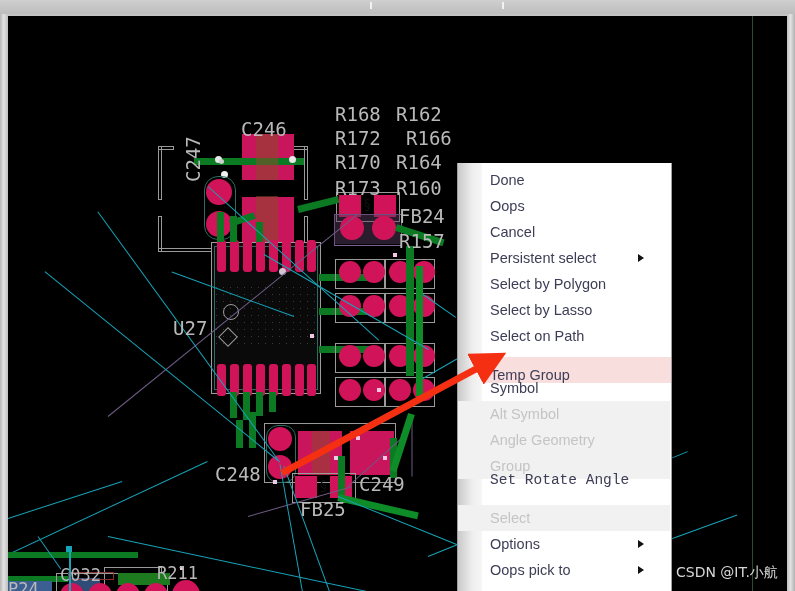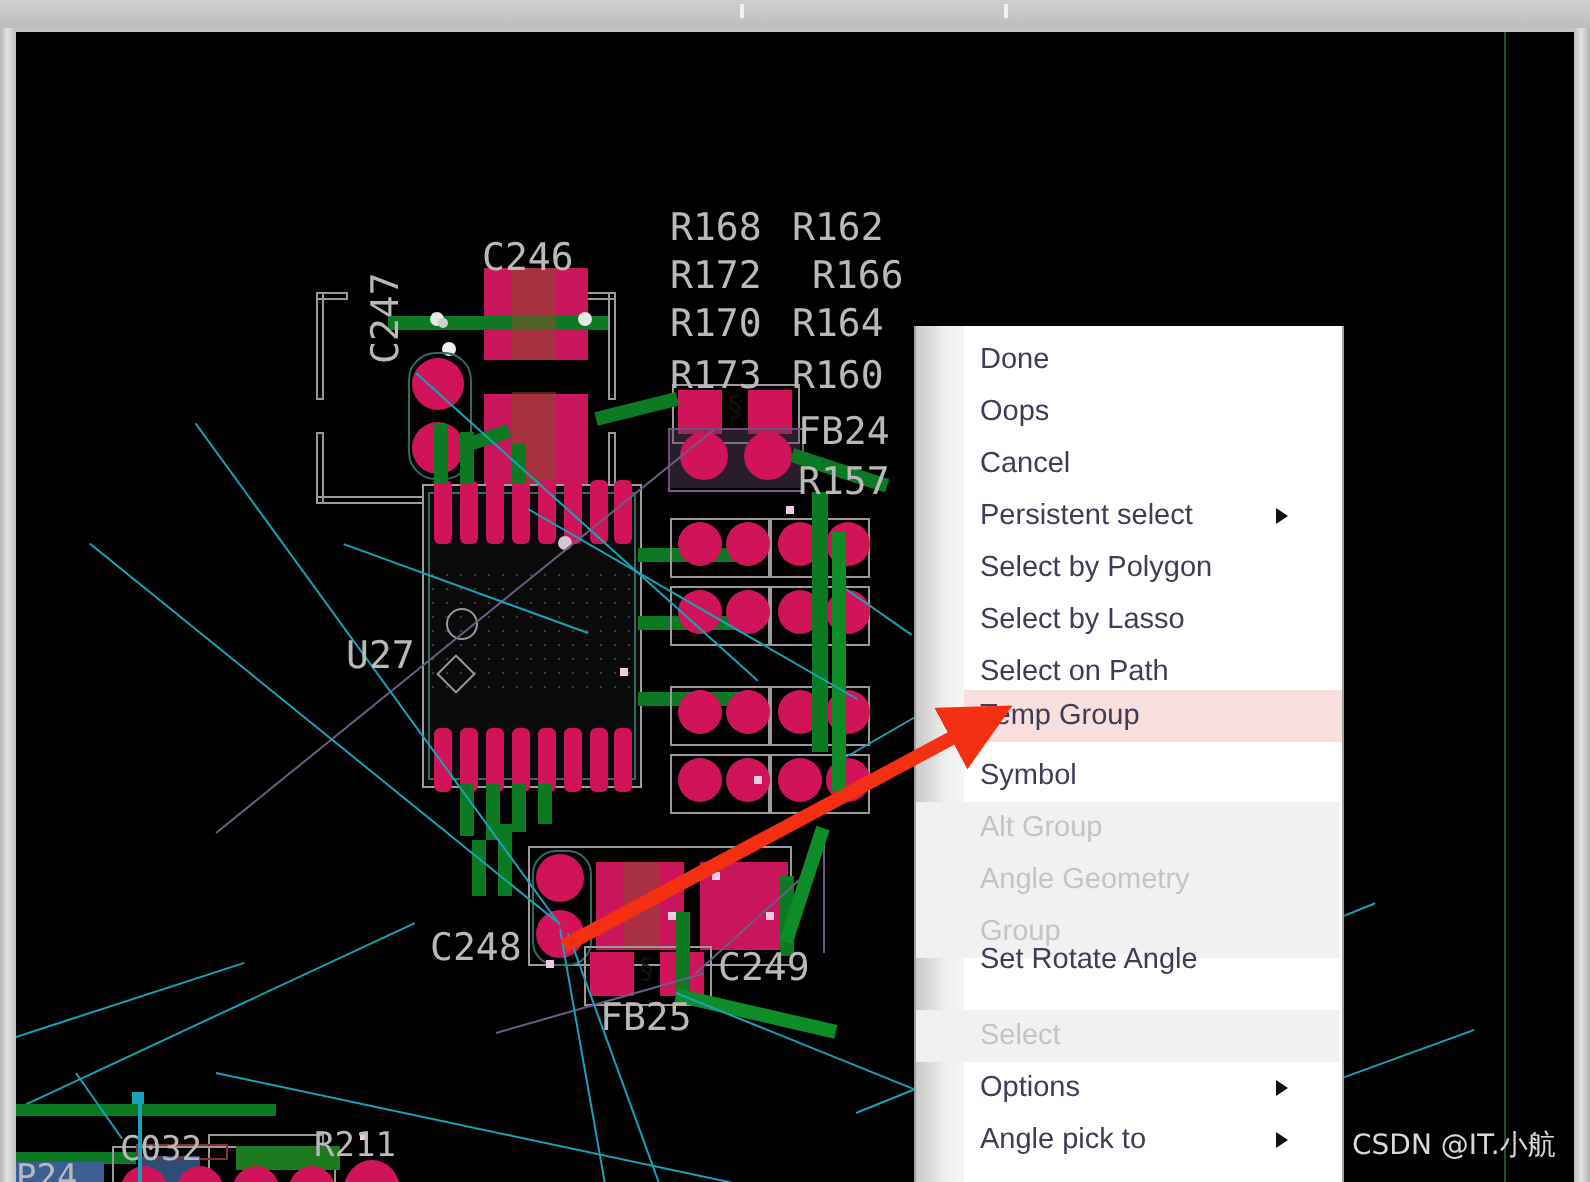--- a/index.html
+++ b/index.html
@@ -306,47 +306,47 @@
         </div>
         <div class="mi" style="top: 108px;">
           <span>Select by Polygon</span>
         </div>
         <div class="mi" style="top: 134px;">
           <span>Select by Lasso</span>
         </div>
         <div class="mi" style="top: 160px;">
           <span>Select on Path</span>
         </div>
-        <div class="mi sel" style="top: 182px;">
+        <div class="mi sel" style="top: 194px; align-items: flex-end;">
           <span>Temp Group</span>
         </div>
         <div class="mi" style="top: 212px;">
           <span>Symbol</span>
         </div>
         <div class="mi dis" style="top: 238px;">
-          <span>Alt Group</span>
+          <span>Alt Symbol</span>
         </div>
         <div class="mi dis" style="top: 264px;">
           <span>Angle Geometry</span>
         </div>
         <div class="mi dis" style="top: 290px;">
           <span>Group</span>
         </div>
-        <div class="mi" style="top: 304px;">
+        <div class="mi" style="top: 304px; font-family: Liberation Mono, monospace;">
           <span>Set Rotate Angle</span>
         </div>
         <div class="mi dis" style="top: 342px;">
           <span>Select</span>
         </div>
         <div class="mi" style="top: 368px;">
           <span>Options</span>
           <span class="arrow"></span>
         </div>
         <div class="mi" style="top: 394px;">
-          <span>Angle pick to</span>
+          <span>Oops pick to</span>
           <span class="arrow"></span>
         </div>
       </div>
   </div>
 
   <svg id="redarrow" viewBox="0 0 795 591" width="795" height="591">
     <defs>
       <marker id="ah" markerWidth="5" markerHeight="5" refX="2.2" refY="2.5" orient="auto" markerUnits="strokeWidth">
         <path d="M0,0 L5,2.5 L0,5 z" fill="#f53012"></path>
       </marker>

